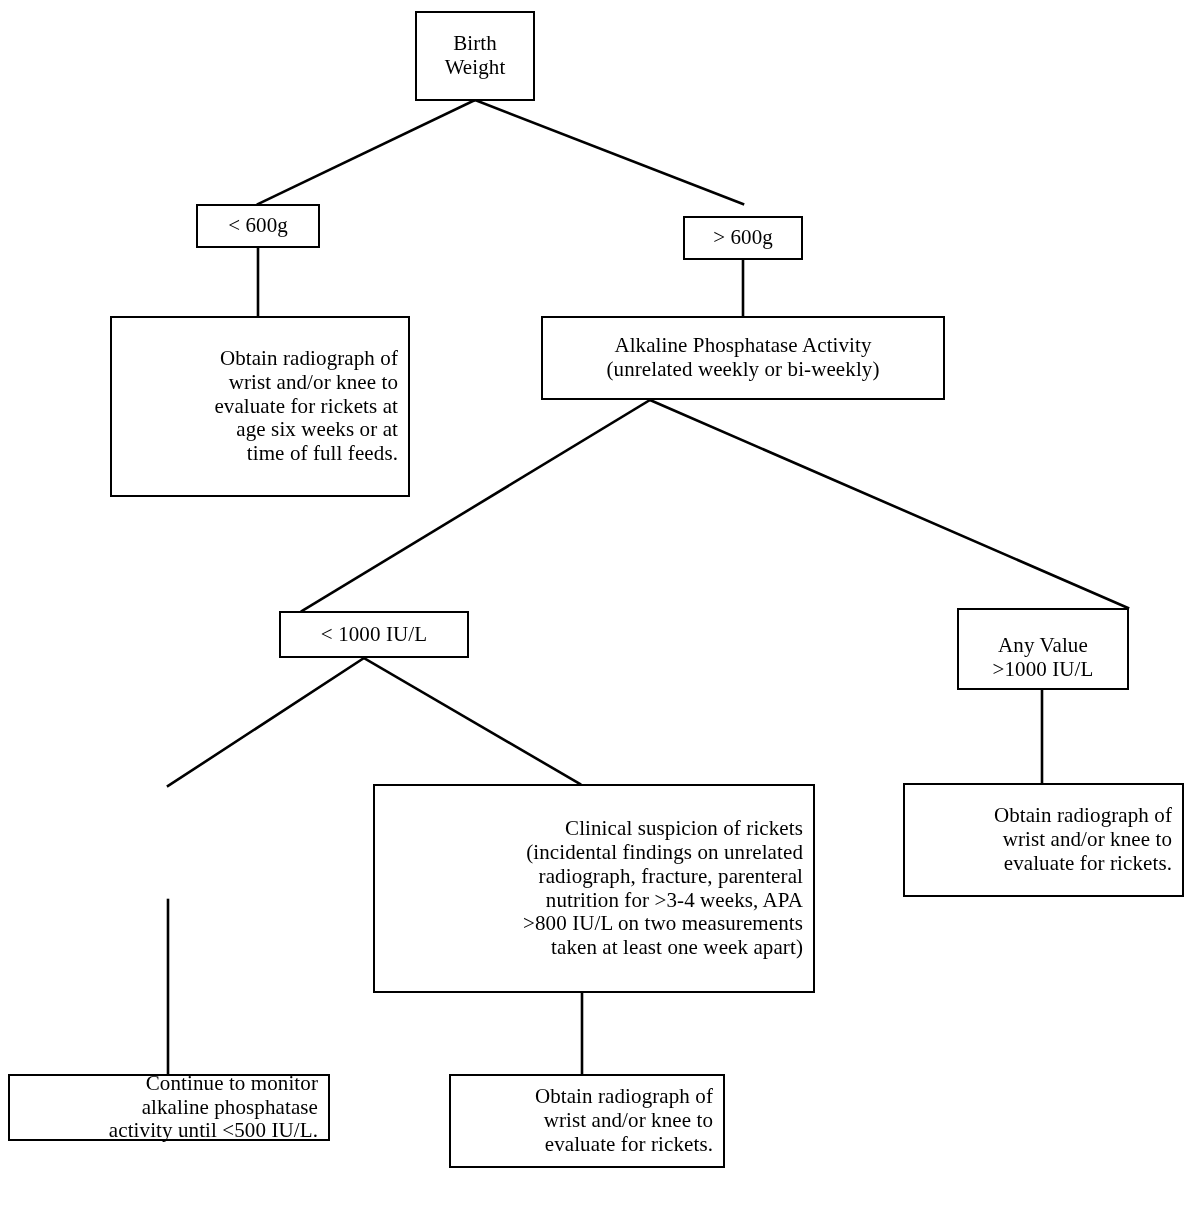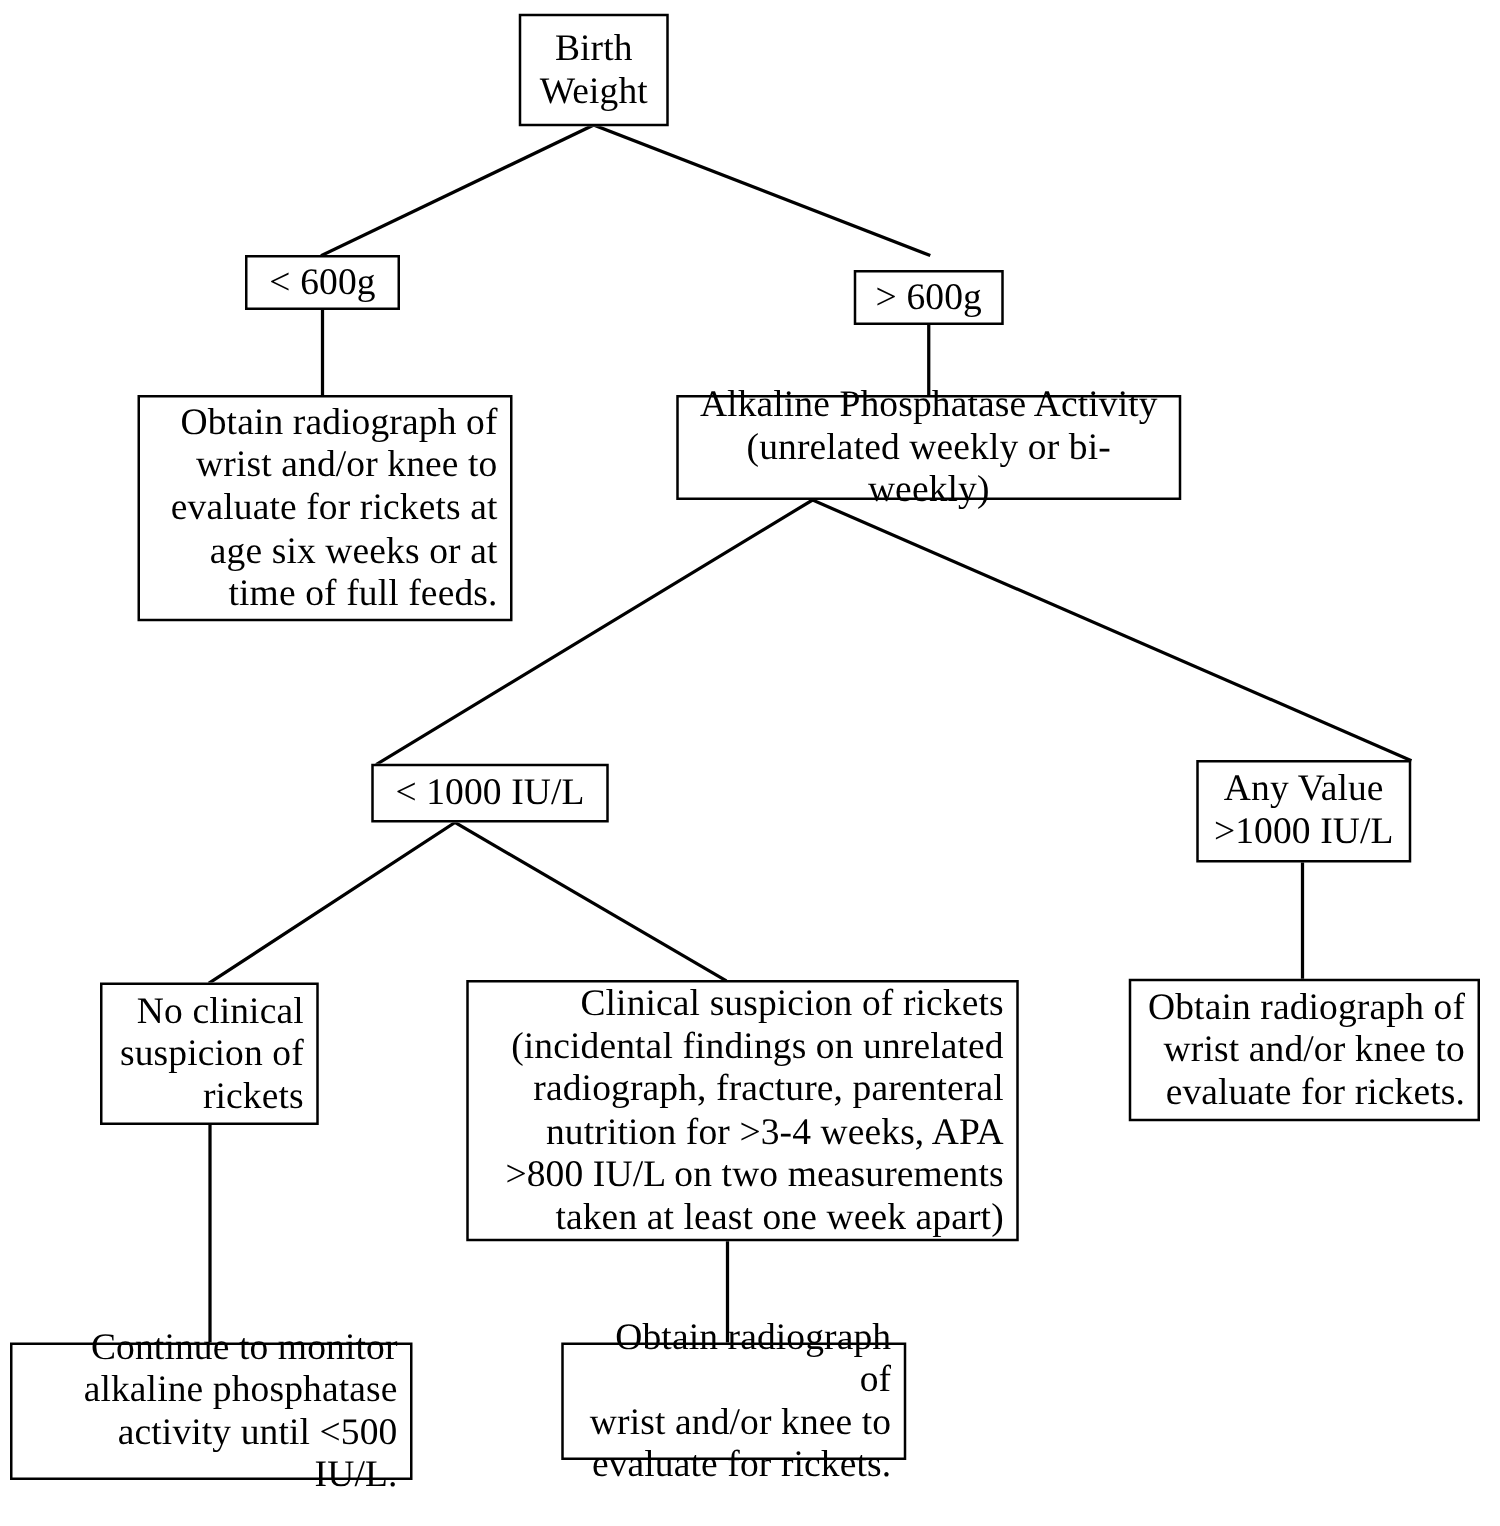--- a/index.html
+++ b/index.html
@@ -34,21 +34,21 @@
     align-items: center;
     justify-content: flex-start;
     padding: 6px 10px;
     z-index: 2;
   }
   .node .label {
     display: block;
     width: 100%;
     white-space: pre-line;
     line-height: 1.14;
-    font-size: 30px;
+    font-size: 21px;
     letter-spacing: 0.1px;
   }
   .node.center .label { text-align: center; }
   .node.left   .label { text-align: right; }
 </style>
 </head>
 <body>
 
 <div id="canvas">
 
@@ -95,51 +95,46 @@
 evaluate for rickets at
 age six weeks or at
 time of full feeds.</span>
   </div>
 
   <div class="node center" style="left:541px; top:316px; width:404px; height:84px;">
     <span class="label">Alkaline Phosphatase Activity
 (unrelated weekly or bi-weekly)</span>
   </div>
 
-  <div class="node center" style="left:297px; top:611px; width:190px; height:47px;">
+  <div class="node center" style="left:279px; top:611px; width:190px; height:47px;">
     <span class="label">&lt; 1000 IU/L</span>
   </div>
 
   <div class="node center" style="left:957px; top:608px; width:172px; height:82px;align-items:flex-end;">
     <span class="label">Any Value
 &gt;1000 IU/L</span>
   </div>
 
-  <div class="node left" style="left:80px; top:786px; width:175px; height:114px; padding-left:13px;">
-    <span class="label">No clinical
-suspicion of
-rickets</span>
-  </div>
 
   <div class="node left" style="left:373px; top:784px; width:442px; height:209px; padding-left:14px;">
     <span class="label">Clinical suspicion of rickets
 (incidental findings on unrelated
 radiograph, fracture, parenteral
 nutrition for &gt;3-4 weeks, APA
 &gt;800 IU/L on two measurements
 taken at least one week apart)</span>
   </div>
 
   <div class="node left" style="left:903px; top:783px; width:281px; height:114px; padding-left:13px;">
     <span class="label">Obtain radiograph of
 wrist and/or knee to
 evaluate for rickets.</span>
   </div>
 
-  <div class="node left" style="left:8px; top:1074px; width:322px; height:110px; padding-left:28px;">
+  <div class="node left" style="left:8px; top:1074px; width:322px; height:67px; padding-left:28px;">
     <span class="label">Continue to monitor
 alkaline phosphatase
 activity until &lt;500 IU/L.</span>
   </div>
 
   <div class="node left" style="left:449px; top:1074px; width:276px; height:94px; padding-left:16px;">
     <span class="label">Obtain radiograph of
 wrist and/or knee to
 evaluate for rickets.</span>
   </div>

